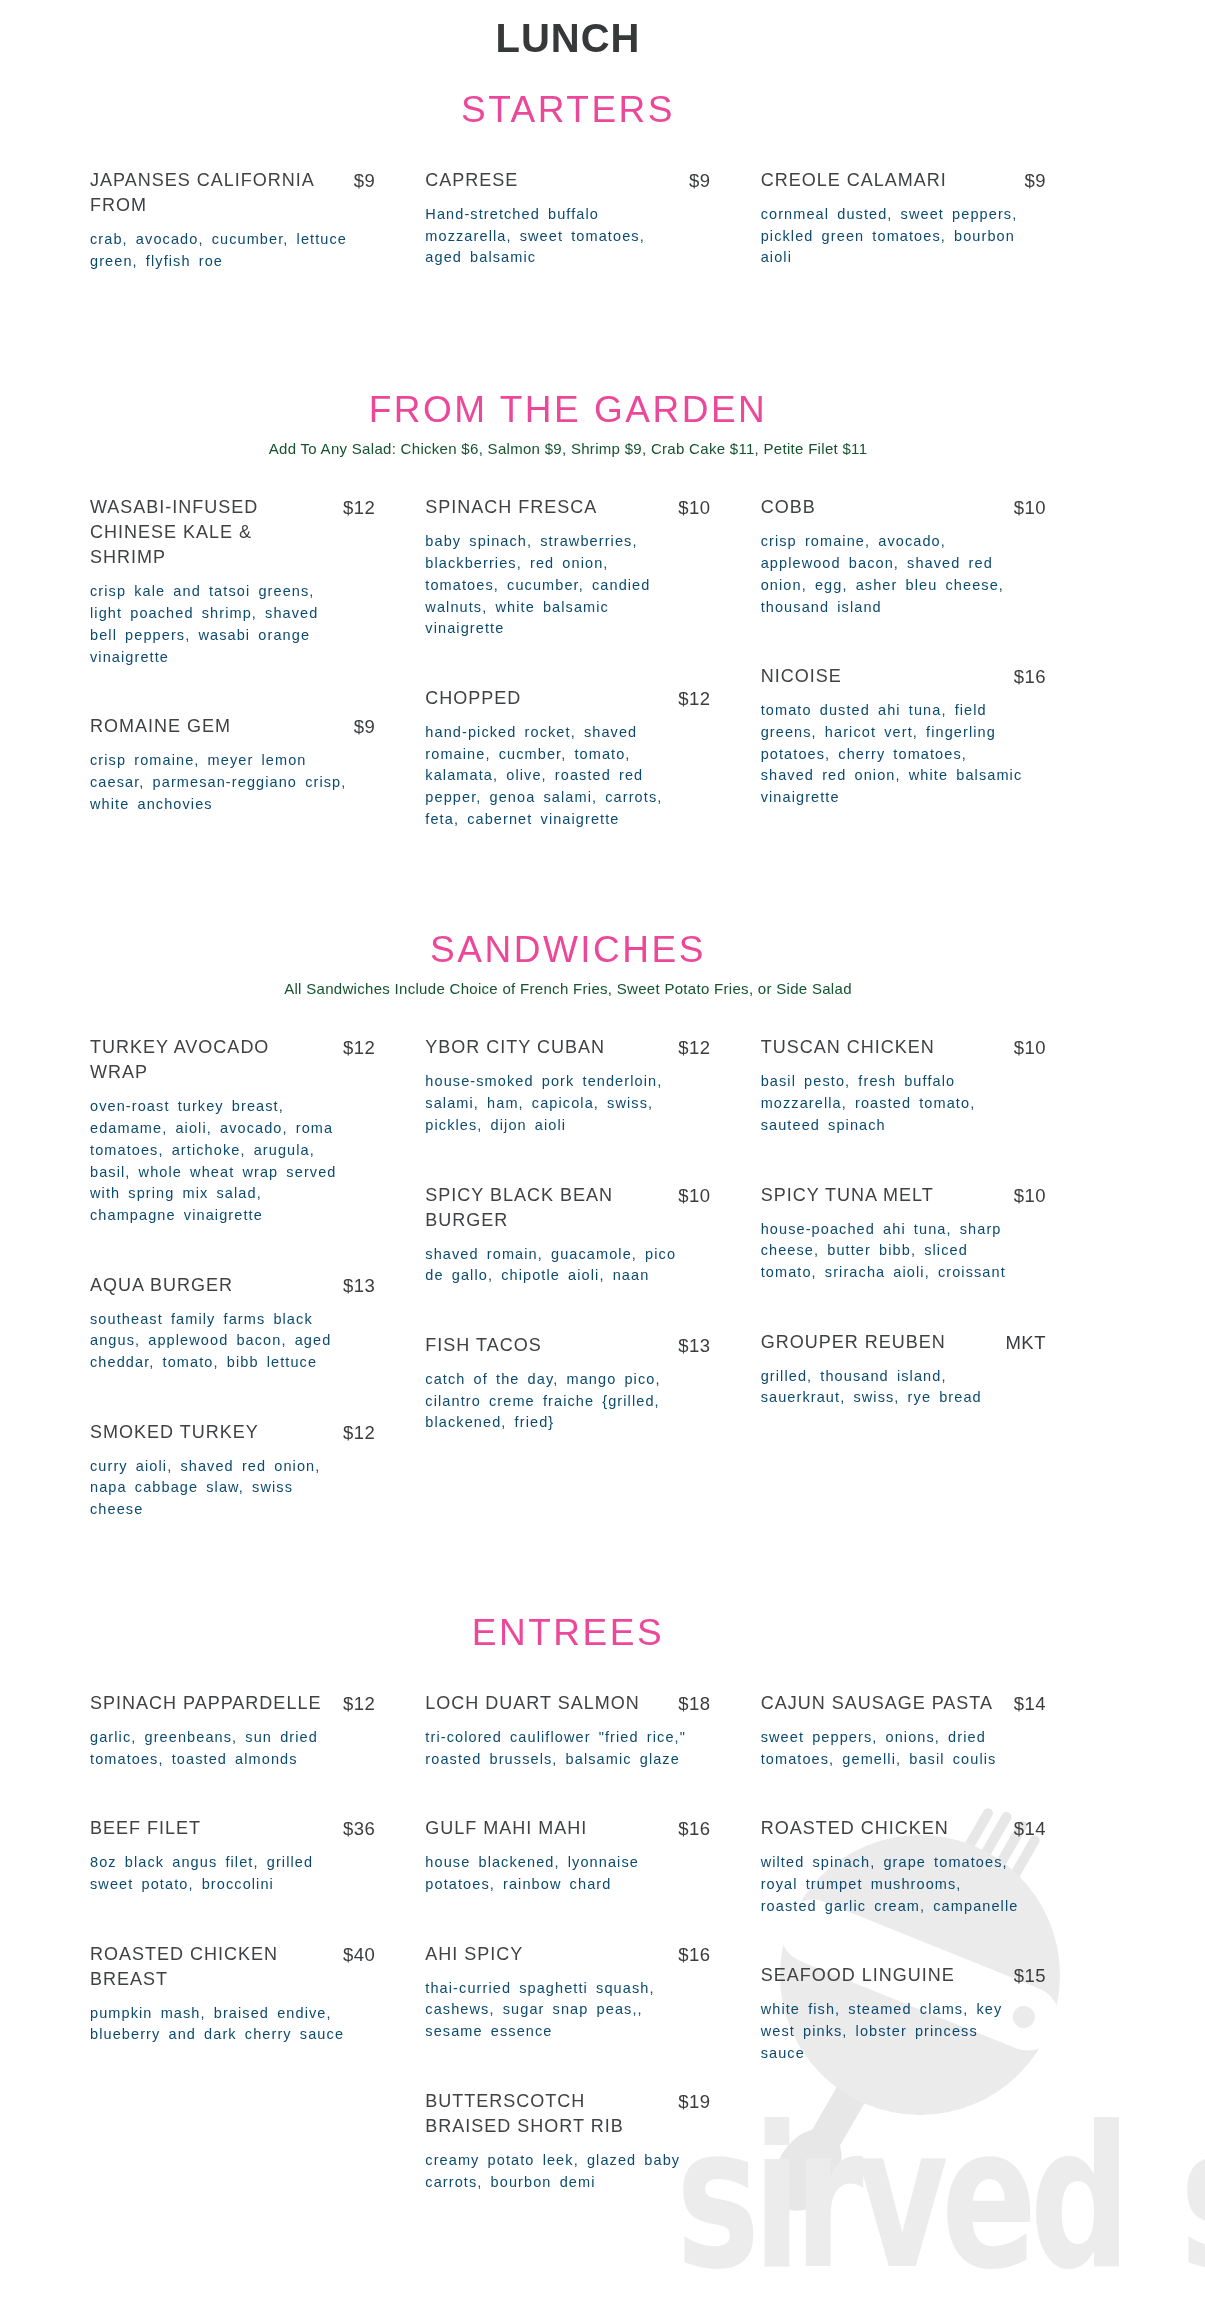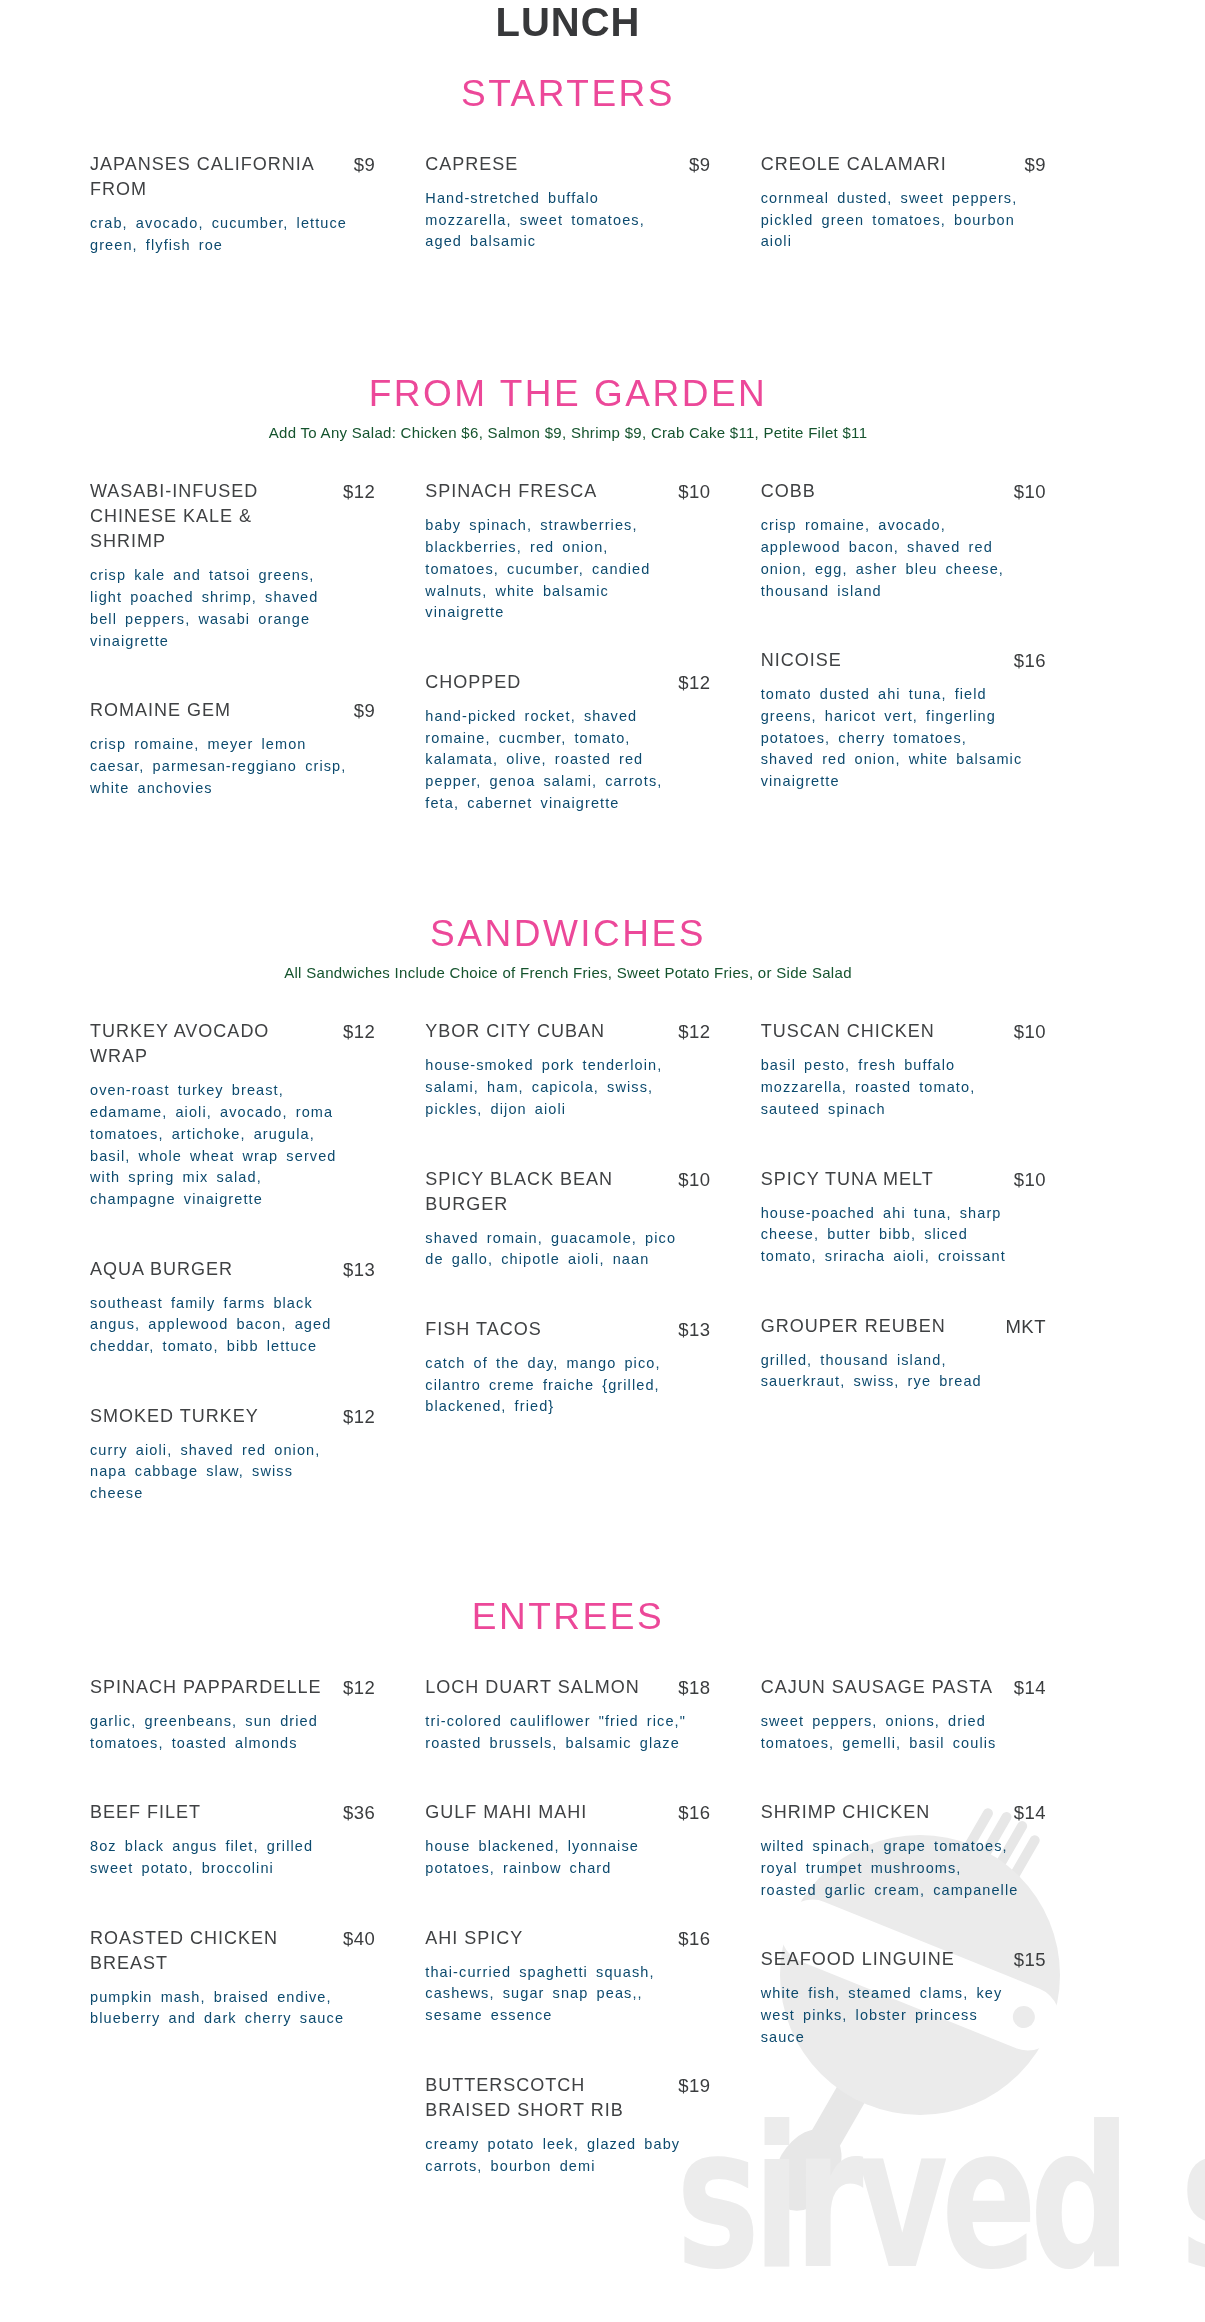--- a/index.html
+++ b/index.html
@@ -18,21 +18,21 @@
     font-family:"DejaVu Sans", sans-serif;
     font-weight:700;font-size:196px;line-height:1;
     letter-spacing:-10px;color:#ececec;
     transform:scaleX(0.72);transform-origin:left top;
     white-space:nowrap;
   }
   .wm-text-2{left:1180px;}
   
   .content{position:relative;z-index:2;margin-left:90px;width:956px;}
   h1.page-title{
-    margin:0;padding-top:0;text-align:center;
+    margin:0;padding-top:16px;text-align:center;
     font-size:40px;line-height:1.1;font-weight:700;
     letter-spacing:1px;color:#37383a;
   }
   .menu-section{margin:0;}
   .section-title{
     margin:7px;text-align:center;
     font-size:37px;line-height:44px;font-weight:300;
     letter-spacing:2.5px;color:#ec4899;
   }
   .section-subtitle{
@@ -320,21 +320,21 @@
             <div class="col">
               <div class="menu-item">
                 <div class="item-head">
                   <span class="item-name">CAJUN SAUSAGE PASTA</span>
                   <span class="item-price">$14</span>
                 </div>
                 <p class="item-desc">sweet peppers, onions, dried tomatoes, gemelli, basil coulis</p>
               </div>
               <div class="menu-item">
                 <div class="item-head">
-                  <span class="item-name">SHRIMP CHICKEN</span>
+                  <span class="item-name">ROASTED CHICKEN</span>
                   <span class="item-price">$14</span>
                 </div>
                 <p class="item-desc">wilted spinach, grape tomatoes, royal trumpet mushrooms, roasted garlic cream, campanelle</p>
               </div>
               <div class="menu-item">
                 <div class="item-head">
                   <span class="item-name">SEAFOOD LINGUINE</span>
                   <span class="item-price">$15</span>
                 </div>
                 <p class="item-desc">white fish, steamed clams, key west pinks, lobster princess sauce</p>

